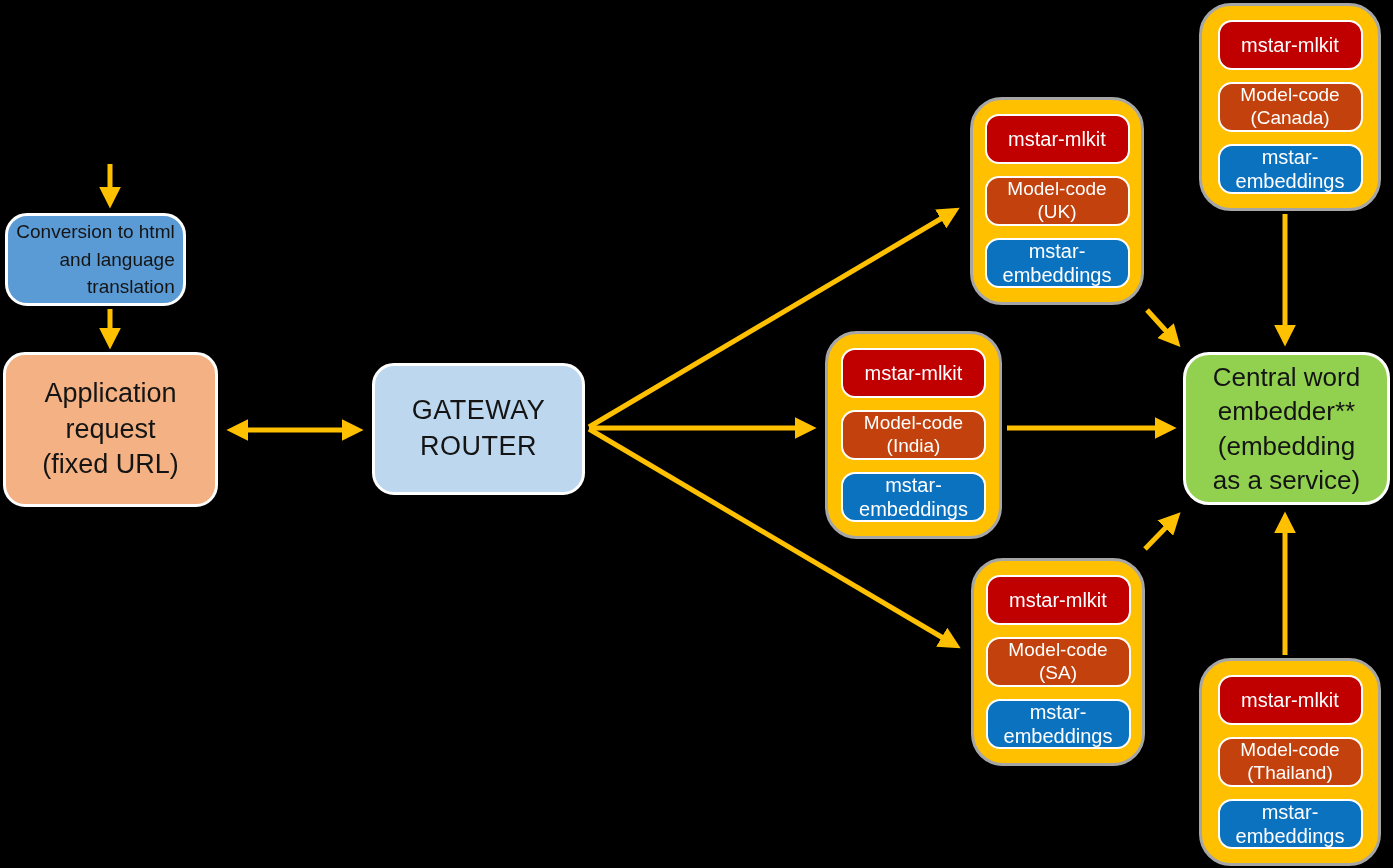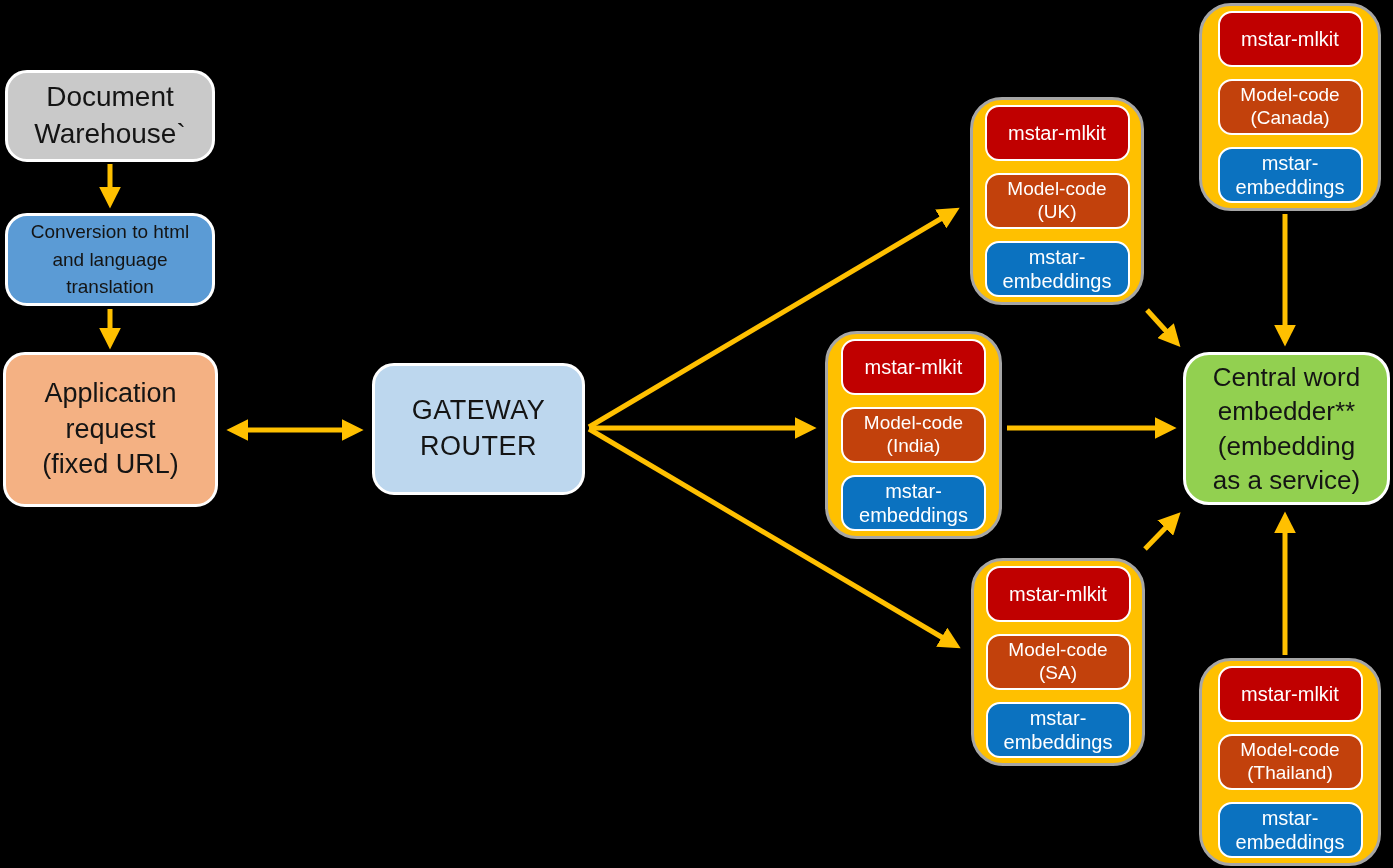--- a/index.html
+++ b/index.html
@@ -7,38 +7,38 @@
     position:relative;width:1393px;height:868px;background:#000;
     font-family:"Liberation Sans", sans-serif;overflow:hidden;
   }
   .node{
     position:absolute;display:flex;align-items:center;justify-content:center;
     text-align:center;white-space:pre-line;color:#141414;
     border:3px solid #fff;border-radius:22px;box-sizing:border-box;
     line-height:1.32;
   }
   #doc-warehouse   {left:5px;   top:70px;  width:210px; height:92px;  background:#c9c9c9; font-size:28px;}
-  #conversion      {left:5px;   top:213px; width:210px; height:93px;  background:#5b9bd5; font-size:19px; line-height:1.45;}
+  #conversion      {left:5px;   top:213px; width:181px; height:93px;  background:#5b9bd5; font-size:19px; line-height:1.45;text-align:right;}
   #app-request     {left:3px;   top:352px; width:215px; height:155px; background:#f4b183; font-size:27px;}
   #gateway         {left:372px; top:363px; width:213px; height:132px; background:#bdd7ee; font-size:27px; letter-spacing:.5px;}
   #central         {left:1183px;top:352px; width:207px; height:153px; background:#92d050; font-size:26px; border-radius:26px;}
 
   .group{
     position:absolute;background:#ffc000;border:3px solid #a6a6a6;border-radius:32px;
     display:flex;flex-direction:column;align-items:center;justify-content:center;
     gap:12px;box-sizing:border-box;
   }
   #group-uk       {left:970px;  top:97px;  width:174px; height:208px;}
   #group-canada   {left:1199px; top:3px;   width:182px; height:208px;}
   #group-india    {left:825px;  top:331px; width:177px; height:208px;}
   #group-sa       {left:971px;  top:558px; width:174px; height:208px;}
   #group-thailand {left:1199px; top:658px; width:182px; height:208px;}
 
   .chip{
-    width:145px;height:56px;display:flex;align-items:center;justify-content:center;
+    width:145px;height:50px;display:flex;align-items:center;justify-content:center;
     text-align:center;white-space:pre-line;color:#fff;border:2px solid #fff;
     border-radius:14px;box-sizing:border-box;line-height:1.2;
   }
   .chip.red   {background:#c00000;font-size:20px;}
   .chip.purple{background:#c2410c;font-size:19px;}
   .chip.blue  {background:#0b72c0;font-size:20px;border-radius:14px;}
 
   svg.arrows{position:absolute;left:0;top:0;width:1393px;height:868px;pointer-events:none;}
   svg.arrows line{stroke:#ffc000;stroke-width:5;}
 </style>
@@ -59,22 +59,20 @@
     <line x1="589" y1="427" x2="954" y2="211" marker-end="url(#ah)"></line>
     <line x1="589" y1="428" x2="810" y2="428" marker-end="url(#ah)"></line>
     <line x1="589" y1="429" x2="955" y2="645" marker-end="url(#ah)"></line>
     <line x1="1147" y1="310" x2="1176" y2="342" marker-end="url(#ah)"></line>
     <line x1="1285" y1="214" x2="1285" y2="340" marker-end="url(#ah)"></line>
     <line x1="1007" y1="428" x2="1170" y2="428" marker-end="url(#ah)"></line>
     <line x1="1145" y1="549" x2="1176" y2="517" marker-end="url(#ah)"></line>
     <line x1="1285" y1="655" x2="1285" y2="518" marker-end="url(#ah)"></line>
   </svg>
 
-  <div class="node" id="doc-warehouse">Document
-Warehouse`</div>
   <div class="node" id="conversion">Conversion to html
 and language
 translation</div>
   <div class="node" id="app-request">Application
 request
 (fixed URL)</div>
   <div class="node" id="gateway">GATEWAY
 ROUTER</div>
   <div class="node" id="central">Central word
 embedder**

